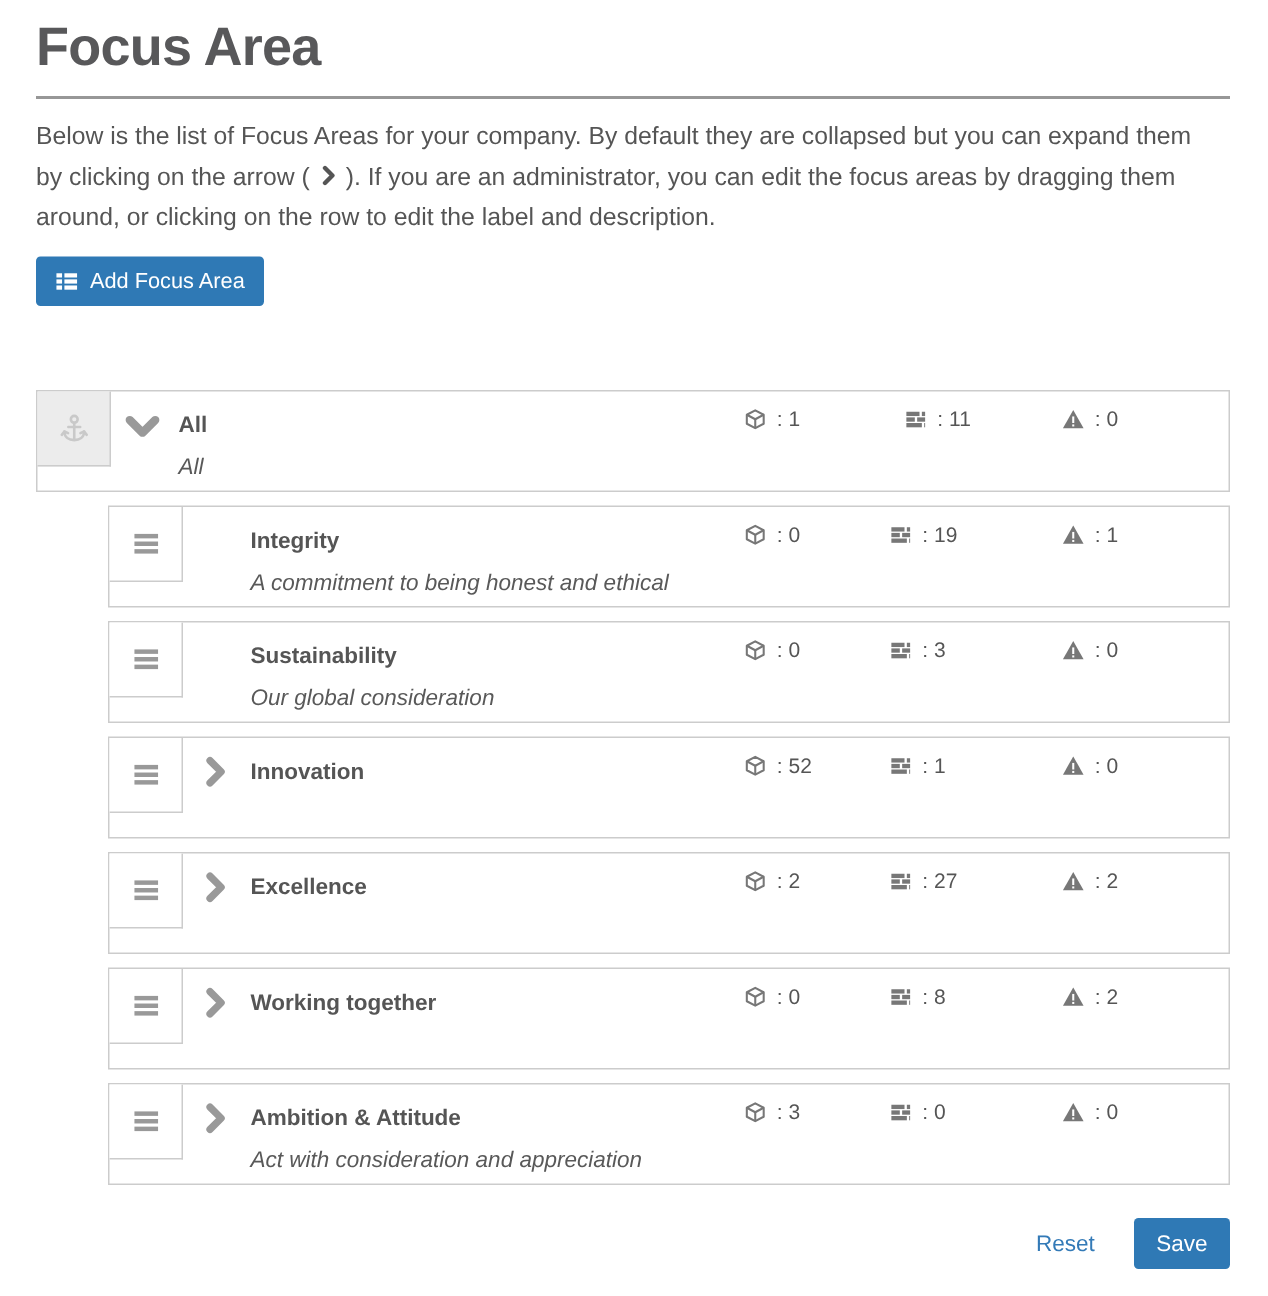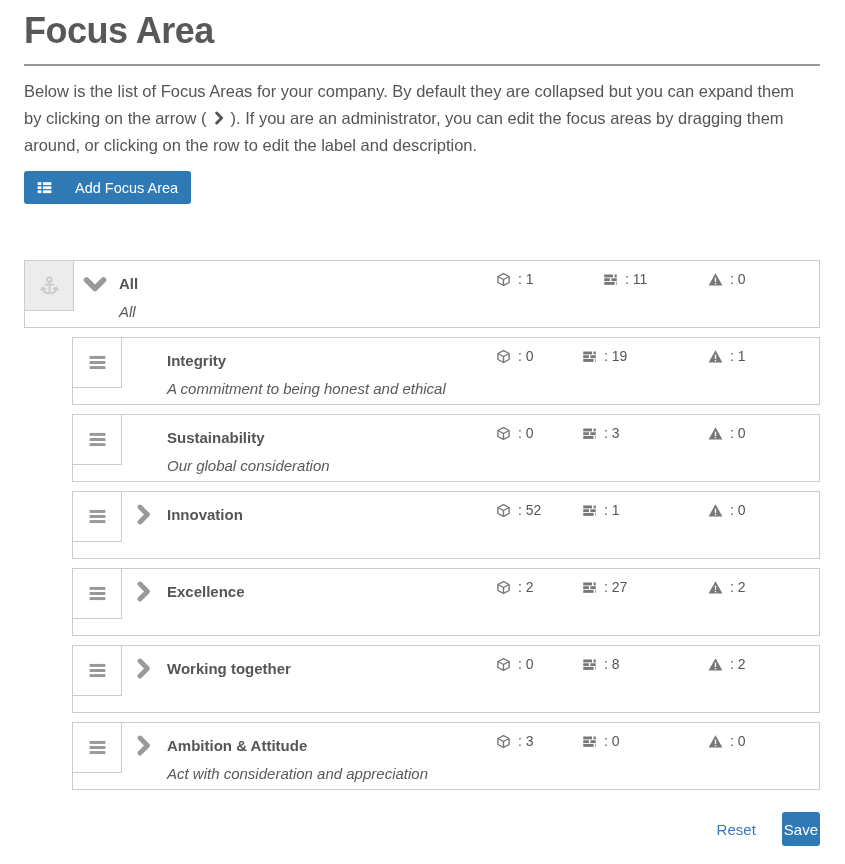--- a/index.html
+++ b/index.html
@@ -24,21 +24,21 @@
     color: #555;
     width: 780px;
   }
   .inline-arrow { display:inline-block; width: 14px; height: 14px; margin: 0 5px; vertical-align: -1px; color:#555; }
 
   
   .add-btn {
     margin-top: 12px;
     display: inline-flex;
     align-items: center;
-    gap: 23px;
+    gap: 8px;
     background: #2f79b5;
     color: #fff;
     border: none;
     border-radius: 3px;
     font-family: "Liberation Sans", sans-serif;
     font-size: 14.5px;
     padding: 8px 13px;
     height: 33px;
     cursor: pointer;
   }
@@ -87,37 +87,37 @@
     position: absolute; top: 10px;
     display: flex; align-items: center;
     font-size: 14px; color: #555;
   }
   .stat .ic { width: 15px; height: 15px; color: #777; margin-right: 3px; }
   .stat-value::before { content: " : "; white-space: pre; }
   .row.root  .stat-cubes    { left: 471px; }
   .row.root  .stat-tasks    { left: 578px; }
   .row.root  .stat-warnings { left: 683px; }
   .row.child .stat-cubes    { left: 423px; }
-  .row.child .stat-tasks    { left: 509px; }
+  .row.child .stat-tasks    { left: 520px; }
   .row.child .stat-warnings { left: 635px; }
 
   
   .footer {
     margin-top: 22px;
     width: 796px;
     display: flex;
     justify-content: flex-end;
     align-items: center;
     gap: 26px;
   }
   .reset-link { color: #337ab7; font-size: 15px; text-decoration: none; cursor: pointer; }
   .save-btn {
     background: #2f79b5; color: #fff; border: none; border-radius: 3px;
     font-family: "Liberation Sans", sans-serif;
-    font-size: 15px; padding: 8px 2px; height: 34px; cursor: pointer;
+    font-size: 15px; padding: 8px 15px; height: 34px; cursor: pointer;
   }
   .svg-defs { position: absolute; width: 0; height: 0; overflow: hidden; }
   .ic { display: block; }
 </style>
 </head>
 <body>
 
 <svg class="svg-defs" xmlns="http://www.w3.org/2000/svg">
   <defs>
     <symbol id="i-thlist" viewBox="0 0 24 24">

